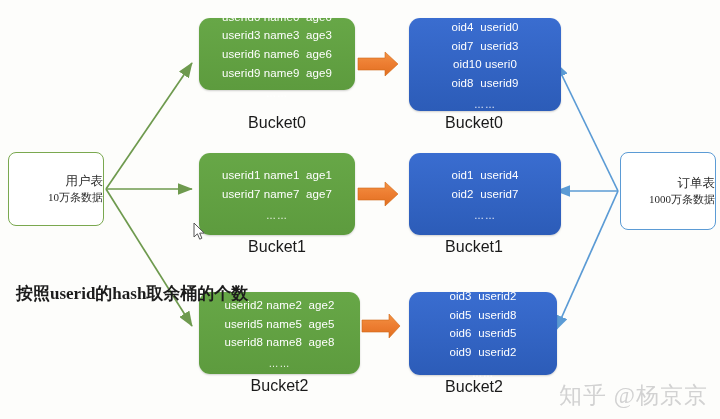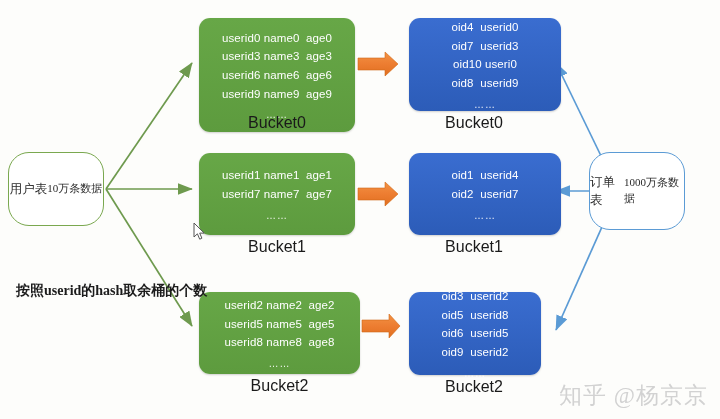--- a/index.html
+++ b/index.html
@@ -23,40 +23,40 @@
     top: 0;
     width: 720px;
     height: 419px;
     pointer-events: none;
   }
 
   
   .table-box {
     position: absolute;
     box-sizing: border-box;
-    border-radius: 21px;
+    border-radius: 8px;
     background: #ffffff;
     display: flex;
-    flex-direction: row;
-    align-items: center;
+    flex-direction: column;
+    align-items: flex-end;
     justify-content: center;
     font-family: "Liberation Serif", serif;
     color: #2b2b2b;
     line-height: 1.45;
   }
   .table-box .t-line1 { font-size: 12.5px; }
   .table-box .t-line2 { font-size: 11px; font-weight: normal; }
 
   #user-table-box {
     left: 8px; top: 152px;
     width: 96px; height: 74px;
     border: 1.6px solid #7aa84f;
   }
   #order-table-box {
-    left: 589px; top: 152px;
+    left: 620px; top: 152px;
     width: 96px; height: 78px;
     border: 1.6px solid #5b9bd5;
   }
 
   
   .bucket {
     position: absolute;
     box-sizing: border-box;
     border-radius: 11px;
     display: flex;
@@ -93,42 +93,42 @@
 
   .bucket-label {
     position: absolute;
     text-align: center;
     font-size: 16px;
     color: #1a1a1a;
     font-family: "Liberation Sans", sans-serif;
   }
 
   
-  #g-bucket-0 { left: 199px; top: 18px;  width: 156px; height: 114px; }
+  #g-bucket-0 { left: 199px; top: 18px;  width: 156px; height: 72px; }
   #g-bucket-1 { left: 199px; top: 153px; width: 156px; height: 82px; }
   #g-bucket-2 { left: 199px; top: 292px; width: 161px; height: 82px; }
 
   
   #b-bucket-0 { left: 398px; top: 18px;  width: 152px; height: 93px; }
   #b-bucket-1 { left: 398px; top: 153px; width: 152px; height: 82px; }
-  #b-bucket-2 { left: 398px; top: 292px; width: 132px; height: 83px; }
+  #b-bucket-2 { left: 398px; top: 292px; width: 148px; height: 83px; }
 
   #g-label-0 { left: 199px; top: 114px; width: 156px; }
   #g-label-1 { left: 199px; top: 238px; width: 156px; }
   #g-label-2 { left: 199px; top: 377px; width: 161px; }
   #b-label-0 { left: 398px; top: 114px; width: 152px; }
   #b-label-1 { left: 398px; top: 238px; width: 152px; }
   #b-label-2 { left: 398px; top: 378px; width: 152px; }
 
   
   #hash-note {
     position: absolute;
     left: 16px; top: 282px;
     font-family: "Liberation Serif", serif;
-    font-size: 14px;
+    font-size: 17px;
     font-weight: bold;
     color: #1c1c1c;
     white-space: nowrap;
   }
 
   
   #watermark {
     position: absolute;
     right: 12px; bottom: 8px;
     font-family: "Liberation Serif", serif;

